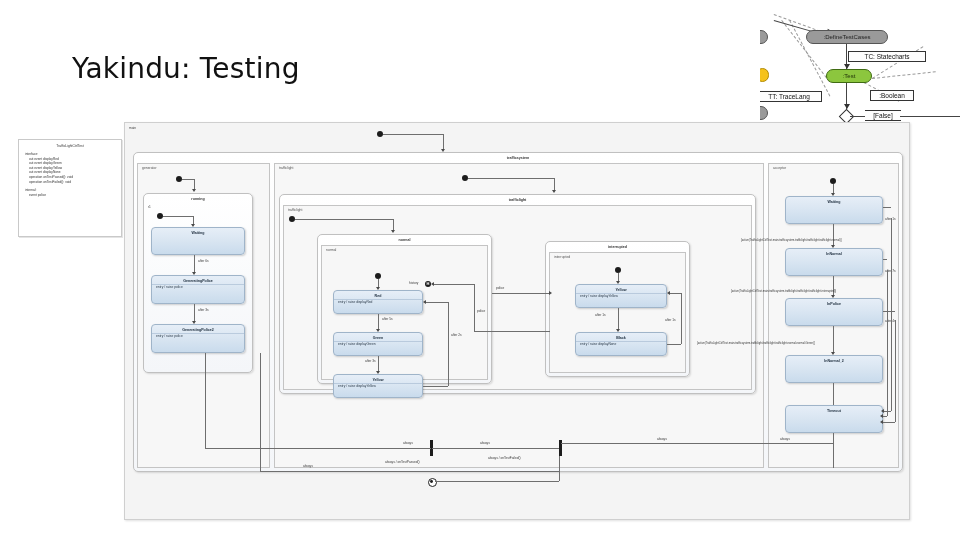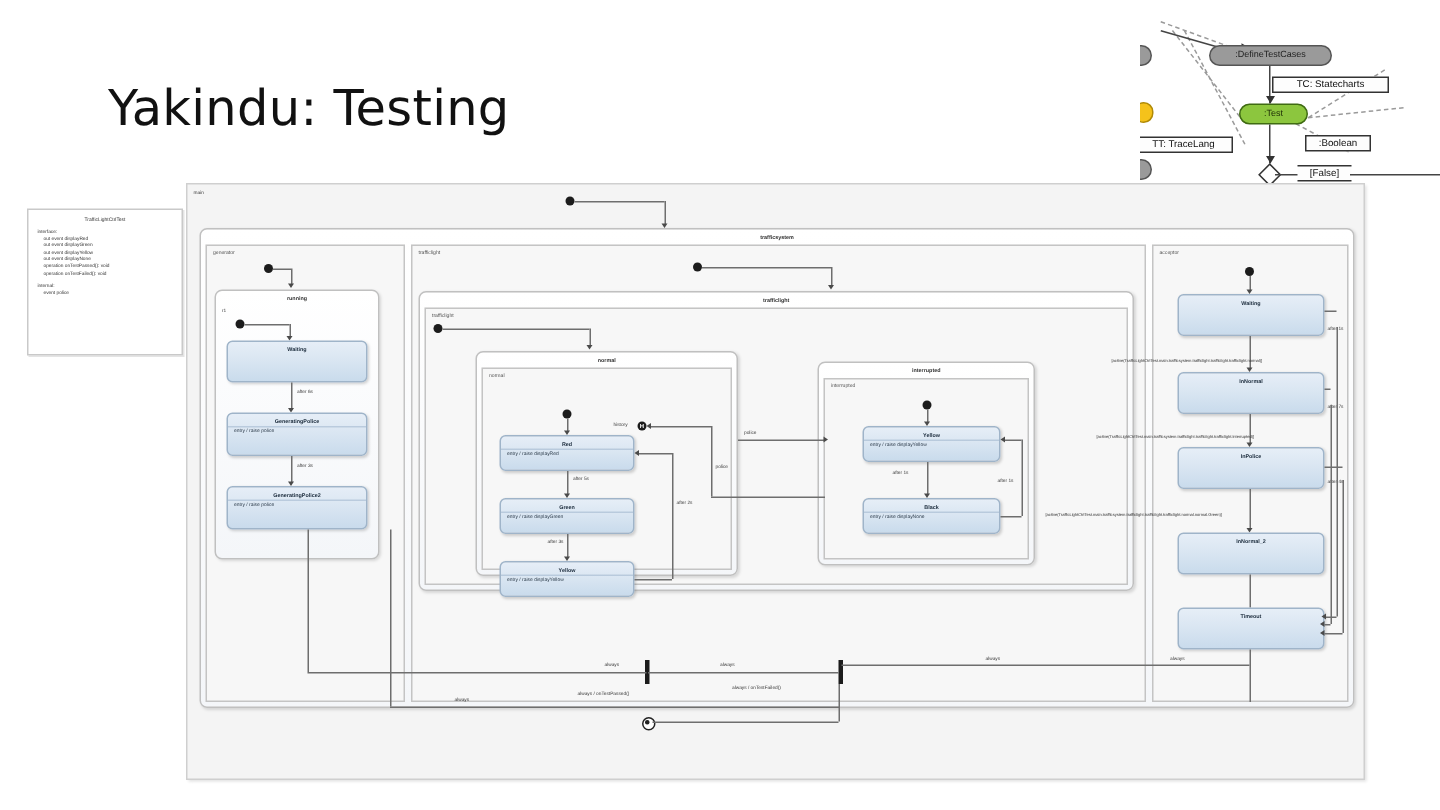--- a/index.html
+++ b/index.html
@@ -1,21 +1,21 @@
 <!DOCTYPE html>
 <html><head>
 <meta charset="utf-8">
 <style>
   html,body{margin:0;padding:0;}
   body{width:960px;height:540px;background:#ffffff;overflow:hidden;
        font-family:"Liberation Sans",sans-serif;}
   #slide{position:relative;width:960px;height:540px;background:#fff;}
 
   
-  .slide-title{position:absolute;left:72px;top:52px;font-size:33px;color:#111;
+  .slide-title{position:absolute;left:72px;top:52px;font-size:28px;color:#111;
      font-family:"DejaVu Sans",sans-serif;font-weight:400;letter-spacing:.2px;}
   .lbl{position:absolute;font-size:3.2px;color:#3a3a3a;white-space:nowrap;
        font-family:"Liberation Sans",sans-serif;}
 
   
   #frag{position:absolute;left:760px;top:8px;width:200px;height:128px;overflow:hidden;}
   #frag .node{position:absolute;box-sizing:border-box;border:1px solid #555;
       border-radius:7px;background:#9a9a9a;color:#222;font-size:6px;
       display:flex;align-items:center;justify-content:center;white-space:nowrap;}
   #frag .node.yellow{background:#f5c21b;border-color:#b08a06;}

